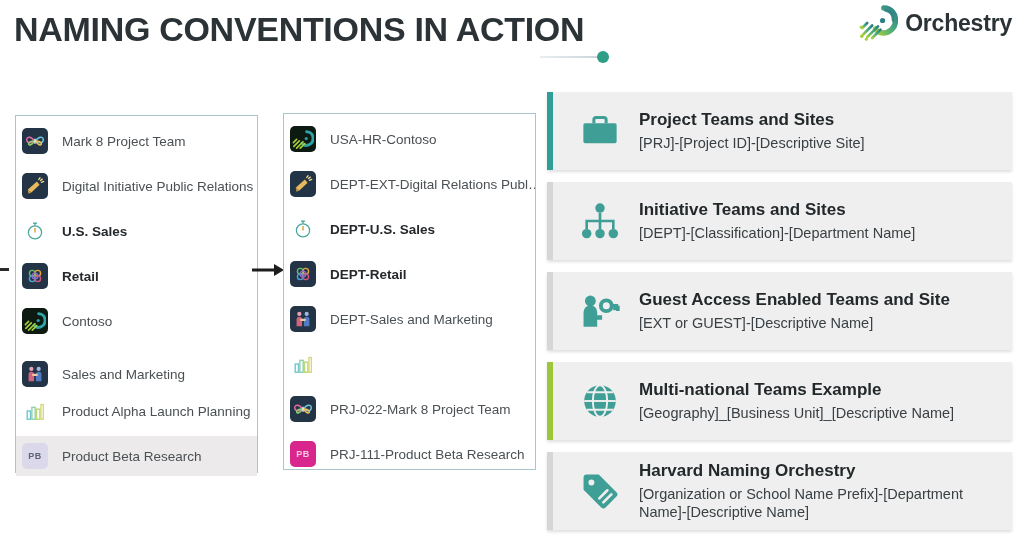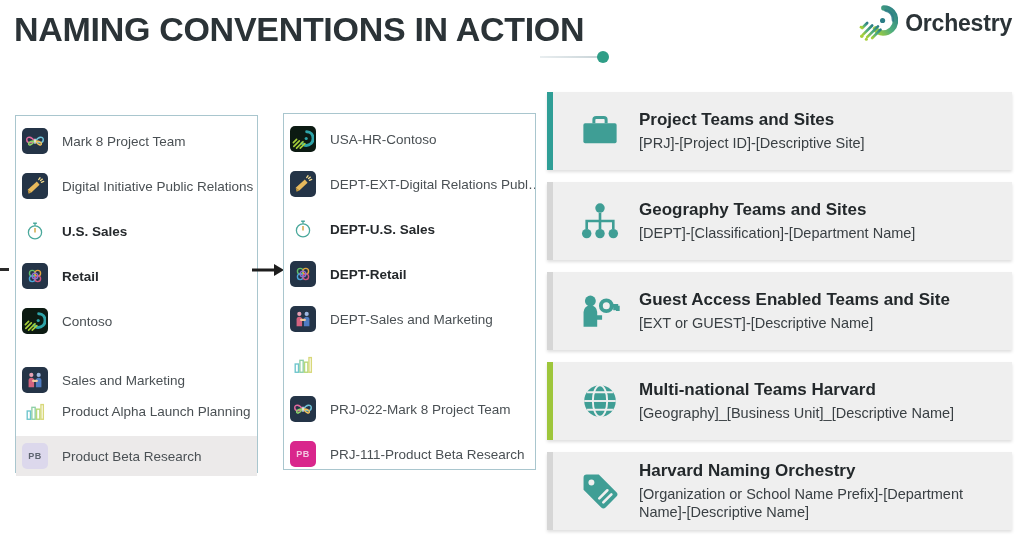--- a/index.html
+++ b/index.html
@@ -182,21 +182,21 @@
                 <line x1="5" y1="22" x2="12" y2="15"></line>
                 <line x1="9" y1="22" x2="14" y2="17"></line>
                 <line x1="1.5" y1="16" x2="5" y2="12.5"></line>
               </g>
               <circle cx="15.5" cy="11.5" r="1.7" fill="#2ea3a8"></circle>
             </g>
           </svg>
         </div>
         <div class="row-label">Contoso</div>
       </div>
-      <div class="row" style="top: 244px;">
+      <div class="row" style="top: 238px;">
         <div class="row-icon ico-dark">
           <svg viewBox="0 0 24 24" width="22" height="22">
             <g>
               <circle cx="8" cy="6.5" r="2.3" fill="#e8a2b6"></circle>
               <path d="M5 20 V12.5 A3 3 0 0 1 11 12.5 V20 Z" fill="#d4637f"></path>
               <circle cx="16" cy="6.5" r="2.3" fill="#9fb8e0"></circle>
               <path d="M13 20 V12.5 A3 3 0 0 1 19 12.5 V20 Z" fill="#4f7cc2"></path>
               <path d="M10 13 L14 13" stroke="#f0c9a0" stroke-width="2.4" stroke-linecap="round"></path>
             </g>
           </svg>
@@ -361,21 +361,21 @@
           <g fill="currentColor" stroke="currentColor">
             <circle cx="12" cy="4.6" r="2.7" stroke="none"></circle>
             <circle cx="4.4" cy="19.2" r="2.7" stroke="none"></circle>
             <circle cx="12" cy="19.2" r="2.7" stroke="none"></circle>
             <circle cx="19.6" cy="19.2" r="2.7" stroke="none"></circle>
             <path d="M12 7.4 V12 M4.4 16.5 V12 H19.6 V16.5 M12 12 V16.5" fill="none" stroke-width="1.5"></path>
           </g>
         </svg>
       </div>
       <div class="card-text">
-        <div class="card-title">Geography Teams and Sites</div>
+        <div class="card-title">Initiative Teams and Sites</div>
         <div class="card-pattern">[DEPT]-[Classification]-[Department Name]</div>
       </div>
     </div>
     <div class="card">
       <div class="card-accent" style="background: rgb(214, 214, 214);"></div>
       <div class="card-icon">
         <svg viewBox="0 0 24 24" width="42" height="42">
           <g fill="currentColor">
             <circle cx="6.5" cy="6.3" r="3.1"></circle>
             <path d="M2.6 21 V12.6 A3.9 3.9 0 0 1 10.4 12.6 V14.4 H13.2 V17 H10.4 V21 Z"></path>
@@ -397,21 +397,21 @@
             <circle cx="12" cy="12" r="9" fill="currentColor"></circle>
             <g fill="none" stroke="#efefef" stroke-width="1.1">
               <ellipse cx="12" cy="12" rx="4.1" ry="9"></ellipse>
               <line x1="3" y1="12" x2="21" y2="12"></line>
               <path d="M4.6 7 H19.4 M4.6 17 H19.4"></path>
             </g>
           </g>
         </svg>
       </div>
       <div class="card-text">
-        <div class="card-title">Multi-national Teams Harvard</div>
+        <div class="card-title">Multi-national Teams Example</div>
         <div class="card-pattern">[Geography]_[Business Unit]_[Descriptive Name]</div>
       </div>
     </div>
     <div class="card">
       <div class="card-accent" style="background: rgb(214, 214, 214);"></div>
       <div class="card-icon">
         <svg viewBox="0 0 24 24" width="42" height="42">
           <g>
             <path d="M11.3 2.6 L21.4 12.7 A1.8 1.8 0 0 1 21.4 15.2 L15.2 21.4 A1.8 1.8 0 0 1 12.7 21.4 L2.6 11.3 V4.4 A1.8 1.8 0 0 1 4.4 2.6 Z" fill="currentColor"></path>
             <circle cx="7.1" cy="7.1" r="1.7" fill="#efefef"></circle>

